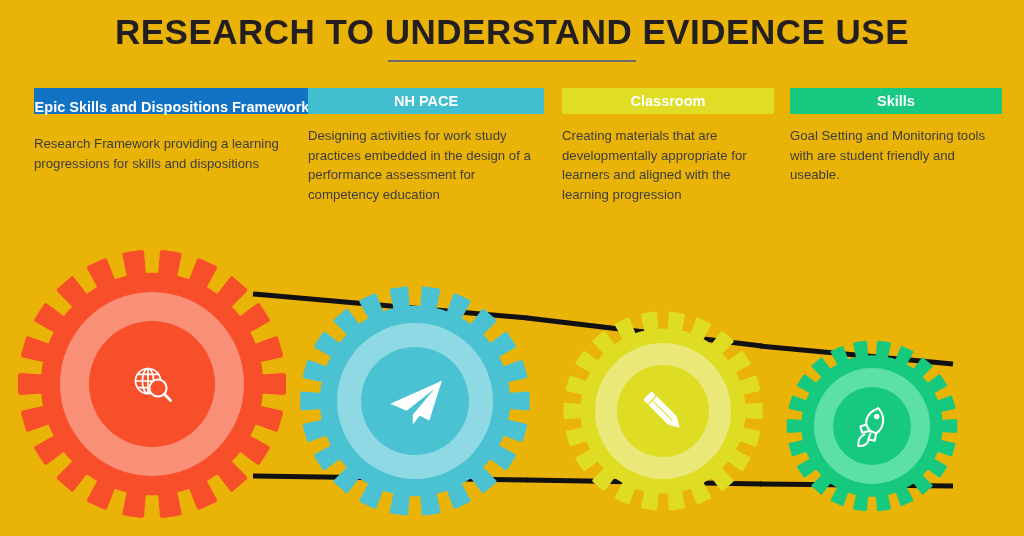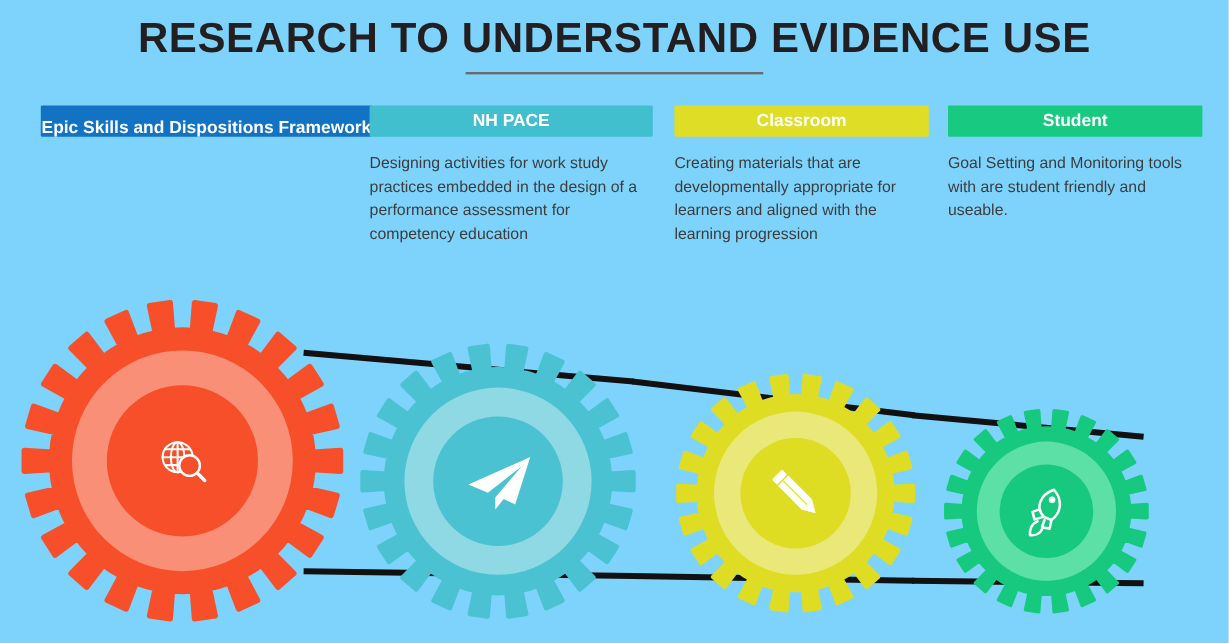--- a/index.html
+++ b/index.html
@@ -7,21 +7,21 @@
     padding: 0;
     background: #ffffff;
   }
   body {
     font-family: "Liberation Sans", sans-serif;
   }
   #canvas {
     position: relative;
     width: 1024px;
     height: 536px;
-    background: #7dd3fc;
+    background: #eab308;
     overflow: hidden;
   }
 
   
   #page-title {
     position: absolute;
     left: 0;
     top: 12px;
     width: 1024px;
     text-align: center;
@@ -105,39 +105,40 @@
 
 <div id="canvas">
 
   <div id="page-title">RESEARCH TO UNDERSTAND EVIDENCE USE</div>
   <div id="title-rule"></div>
 
   <div class="card" id="card-0">
     <div class="card-bar" style="background: rgb(18, 114, 196);">
       <div class="card-bar-label">Epic Skills and Dispositions Framework</div>
     </div>
+    <div class="card-body">Research Framework providing a learning progressions for skills and dispositions</div>
   </div>
 
   <div class="card" id="card-1">
     <div class="card-bar" style="background: rgb(65, 191, 206);">
       <div class="card-bar-label">NH PACE</div>
     </div>
     <div class="card-body">Designing activities for work study practices embedded in the design of a performance assessment for competency education</div>
   </div>
 
   <div class="card" id="card-2">
     <div class="card-bar" style="background: rgb(223, 221, 38);">
       <div class="card-bar-label">Classroom</div>
     </div>
     <div class="card-body">Creating materials that are developmentally appropriate for learners and aligned with the learning progression</div>
   </div>
 
   <div class="card" id="card-3">
     <div class="card-bar" style="background: rgb(23, 201, 129);">
-      <div class="card-bar-label">Student</div>
+      <div class="card-bar-label">Skills</div>
     </div>
     <div class="card-body">Goal Setting and Monitoring tools with are student friendly and useable.</div>
   </div>
 
   <div id="gear-stage">
     <svg width="1024" height="300" viewBox="0 0 1024 300" xmlns="http://www.w3.org/2000/svg">
       <defs>
 
         <g id="icon-globe-search">
           <g fill="none" stroke="#ffffff" stroke-width="1.7" stroke-linecap="round">

